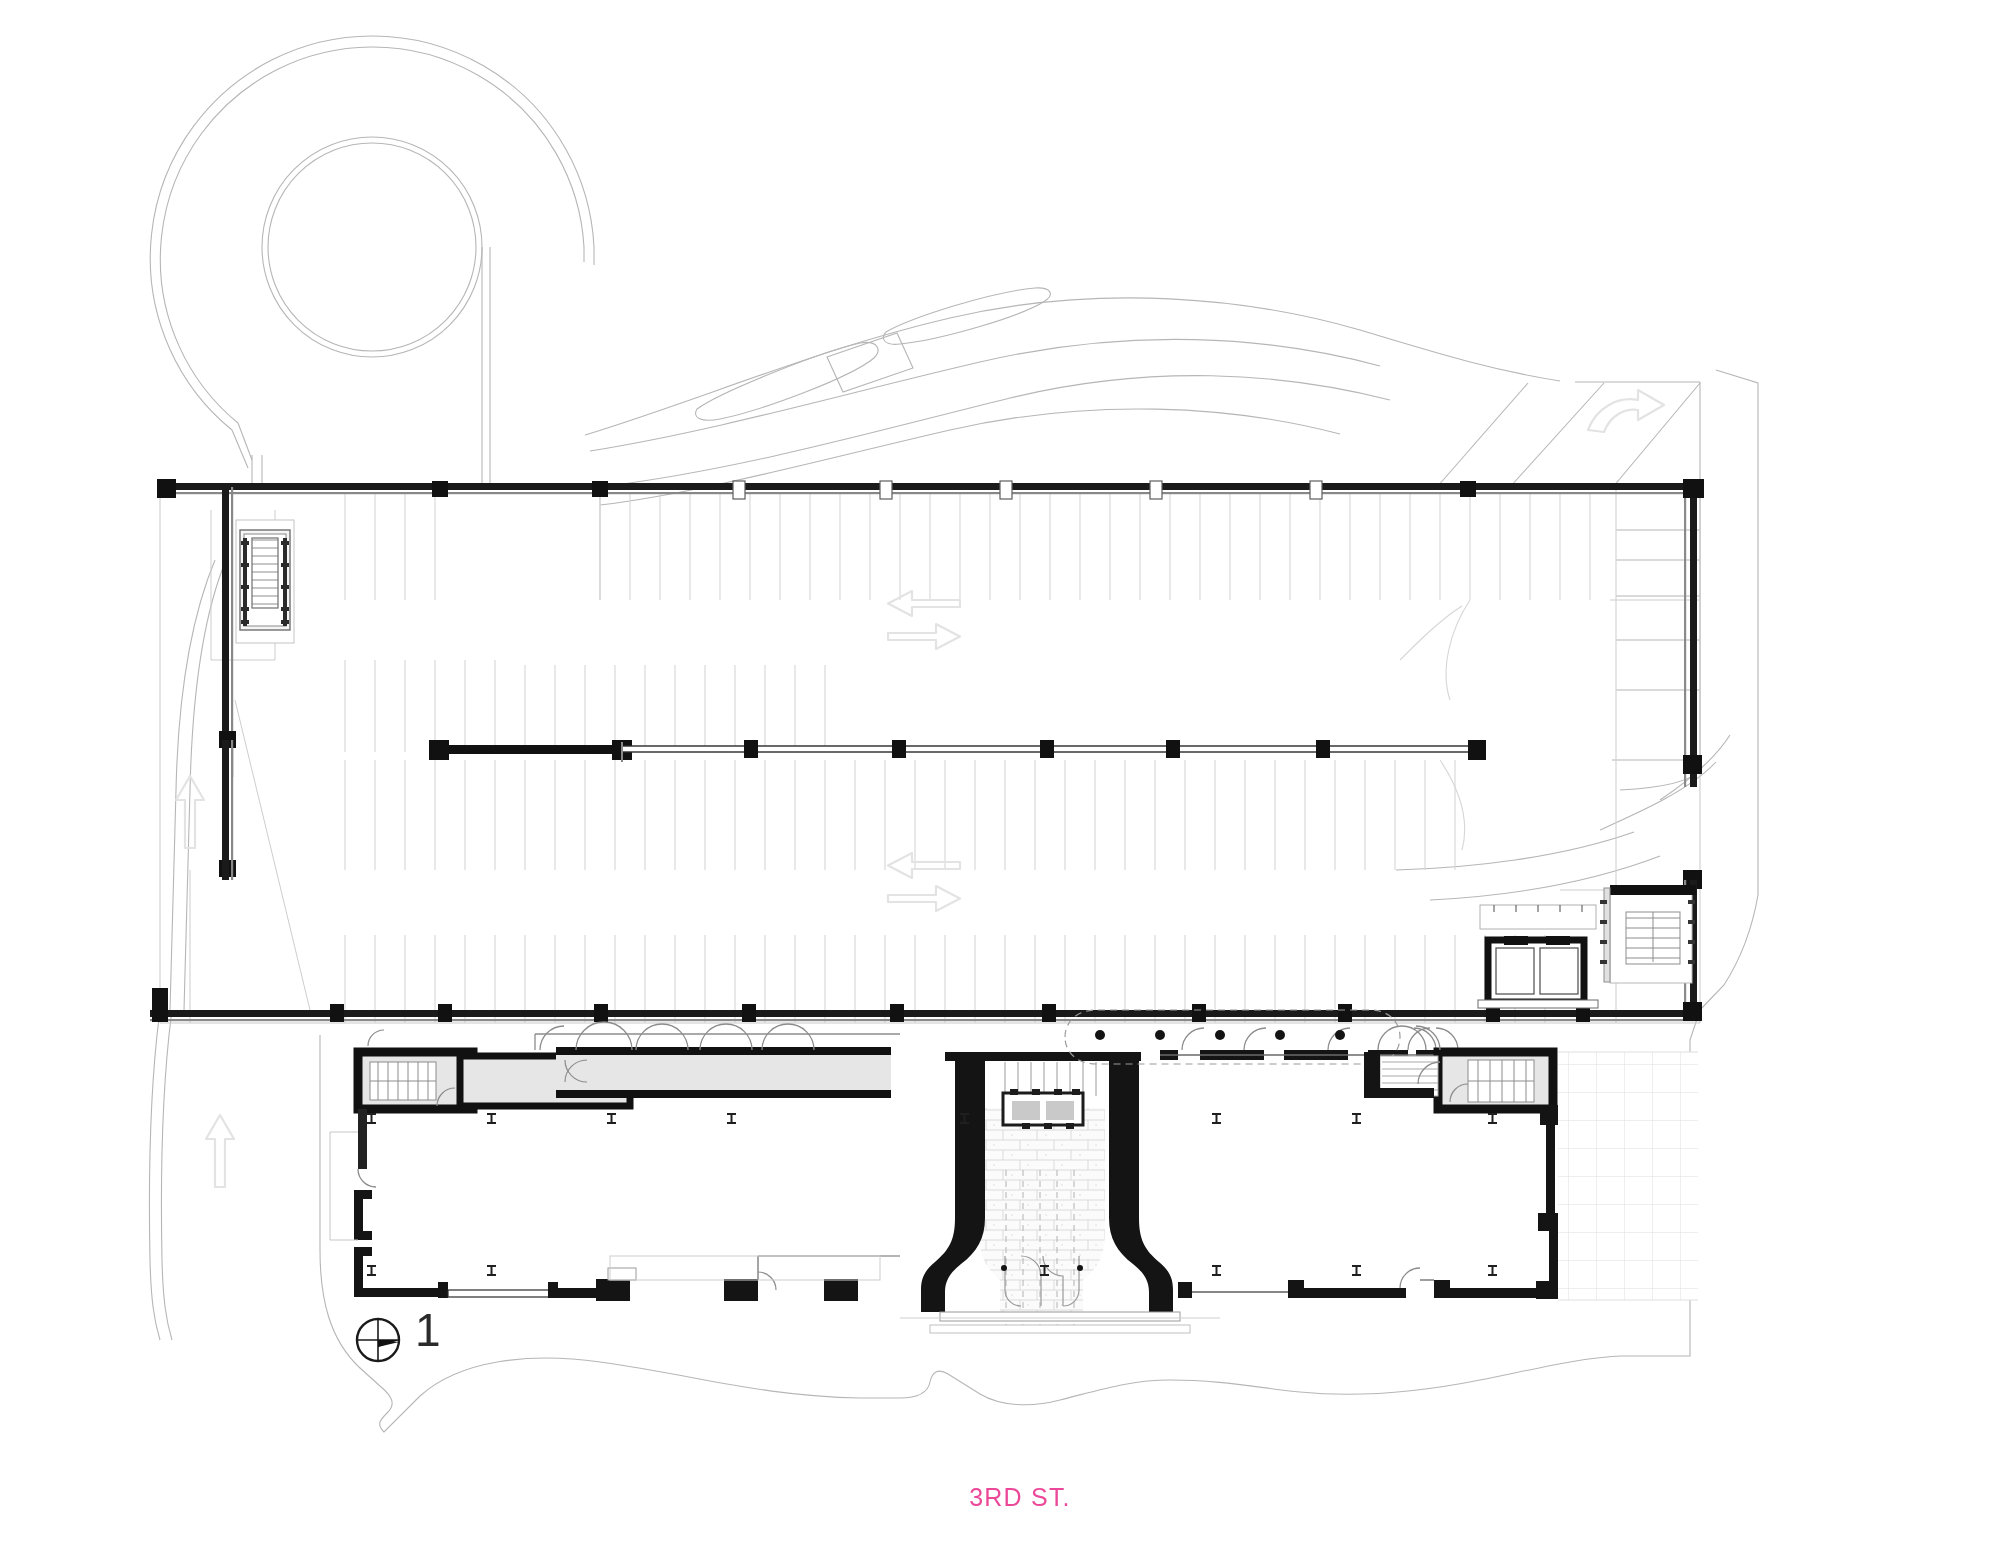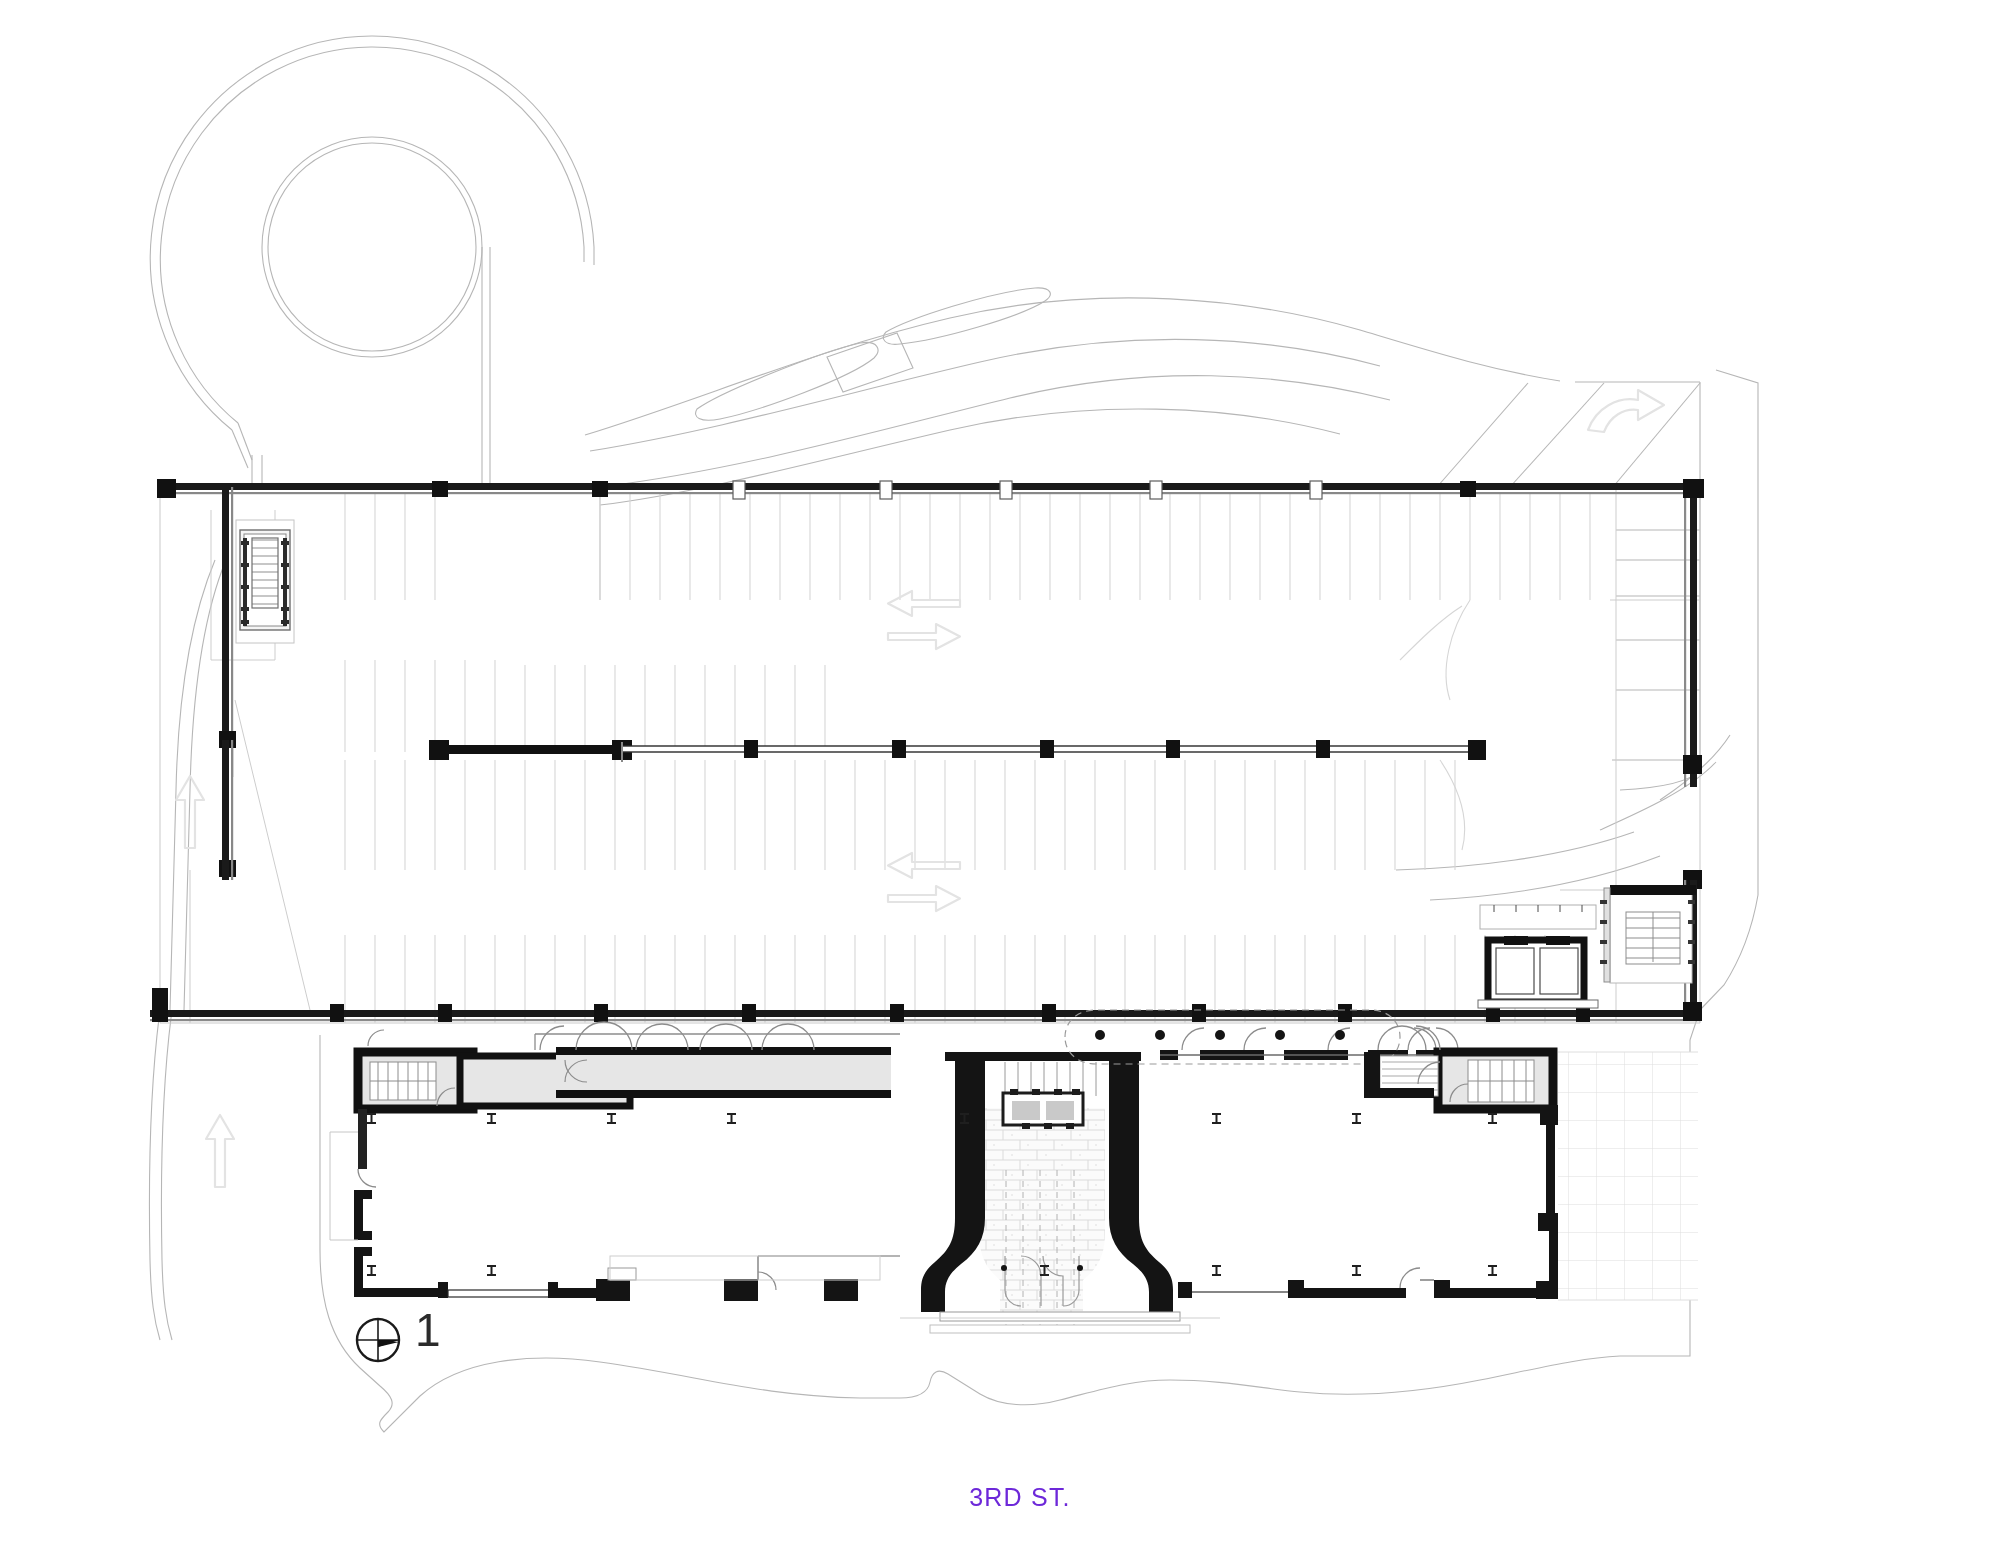--- a/index.html
+++ b/index.html
@@ -28,21 +28,21 @@
     background: #ffffff;
   }
   .street-label {
     position: absolute;
     left: 1020px;
     top: 1483px;
     transform: translateX(-50%);
     font-family: "Liberation Sans", sans-serif;
     font-size: 25px;
     letter-spacing: 1.2px;
-    color: #6d28d9;
+    color: #ec4899;
     white-space: nowrap;
     user-select: none;
   }
   .plan-number {
     position: absolute;
     left: 415px;
     top: 1307px;
     font-family: "Liberation Sans", sans-serif;
     font-size: 46px;
     color: #2b2b2b;

